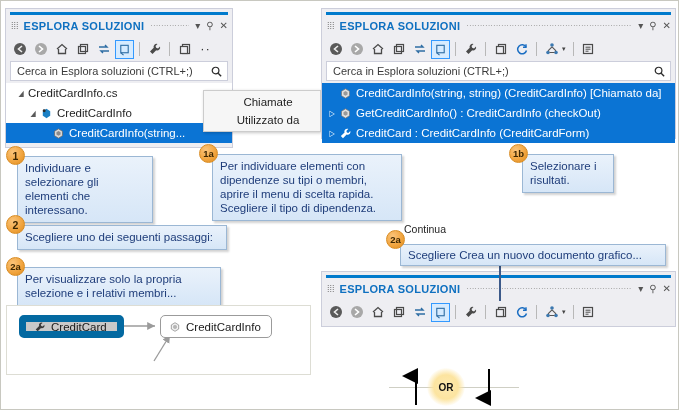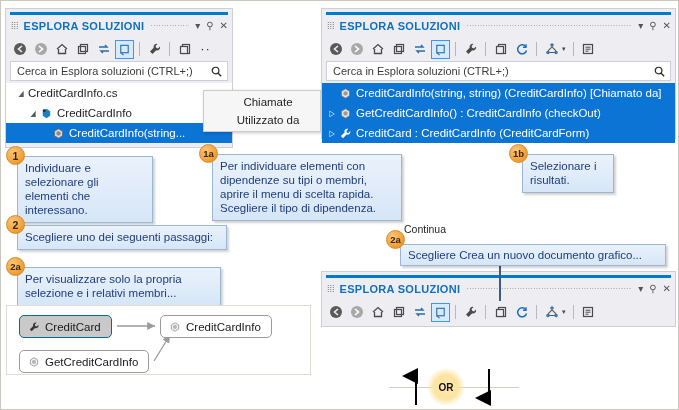--- a/index.html
+++ b/index.html
@@ -258,21 +258,21 @@
     height: 23px;
     border-radius: 5px;
     font-size: 11.5px;
     color: #1a1a1a;
     padding: 0 10px 0 8px;
     box-sizing: border-box;
     white-space: nowrap;
   }
   .gnode.filled {
     background: #c9c9c9;
-    border: 1px solid #0369a1;
+    border: 7px solid #0369a1;
   }
   .gnode.hollow {
     background: #ffffff;
     border: 1px solid #9b9b9b;
   }
   .gnode .gico { margin-right: 5px; display: inline-flex; align-items: center; }
 
   
   #orWrap {
     position: absolute;
@@ -700,29 +700,20 @@
       <span>CreditCard</span>
     </div>
     <div class="gnode hollow" style="left:153px; top:9px;">
       <span class="gico">
         <svg width="12" height="12" viewBox="0 0 14 14">
             <path d="M7 2l4.3 2.6v4.8L7 12 2.7 9.4V4.6z" fill="#f2f2f2" stroke="#8a8a8a" stroke-width="0.9"></path>
             <path d="M7 4.3l2.2 1.3v2.6L7 9.5 4.8 8.2V5.6z" fill="#b5b5b5"></path>
           </svg>
       </span>
       <span>CreditCardInfo</span>
-    </div>
-    <div class="gnode hollow" style="left:12px; top:44px;">
-      <span class="gico">
-        <svg width="12" height="12" viewBox="0 0 14 14">
-            <path d="M7 2l4.3 2.6v4.8L7 12 2.7 9.4V4.6z" fill="#f2f2f2" stroke="#8a8a8a" stroke-width="0.9"></path>
-            <path d="M7 4.3l2.2 1.3v2.6L7 9.5 4.8 8.2V5.6z" fill="#b5b5b5"></path>
-          </svg>
-      </span>
-      <span>GetCreditCardInfo</span>
     </div>
   </div>
 
   <div id="orWrap">
     <div class="or-line"></div>
     <svg width="130" height="46" style="position:absolute;left:0;top:0;">
       <defs>
         <marker id="upArr" markerWidth="8" markerHeight="8" refX="4" refY="7" orient="auto">
           <path d="M4,0 L8,8 L0,8 z" fill="#000"></path>
         </marker>

